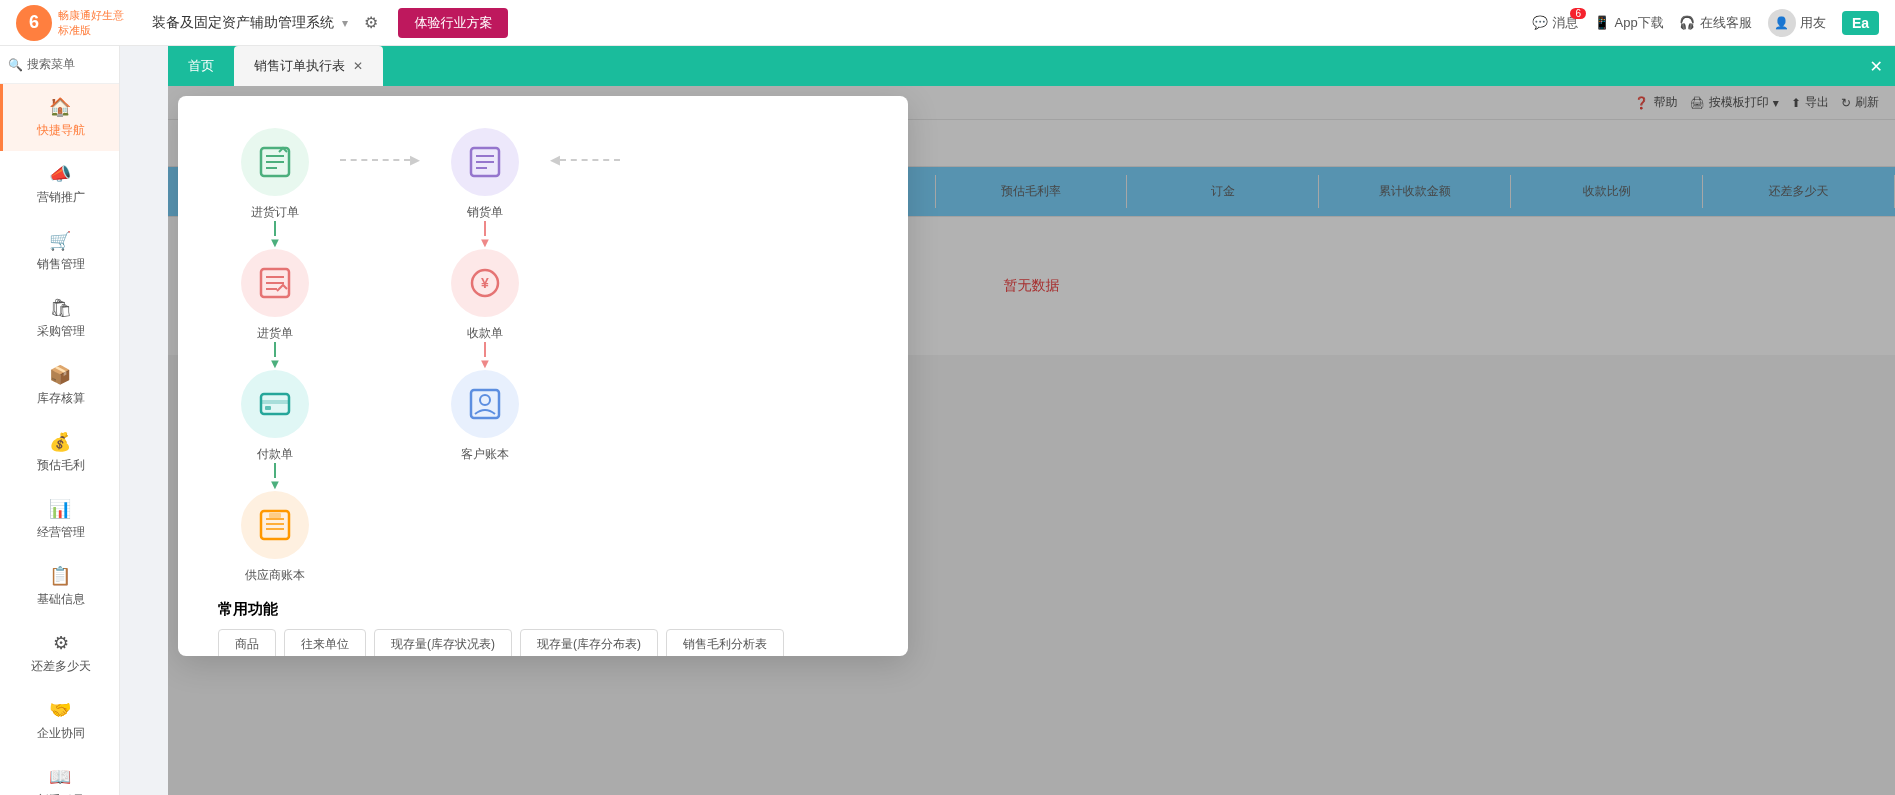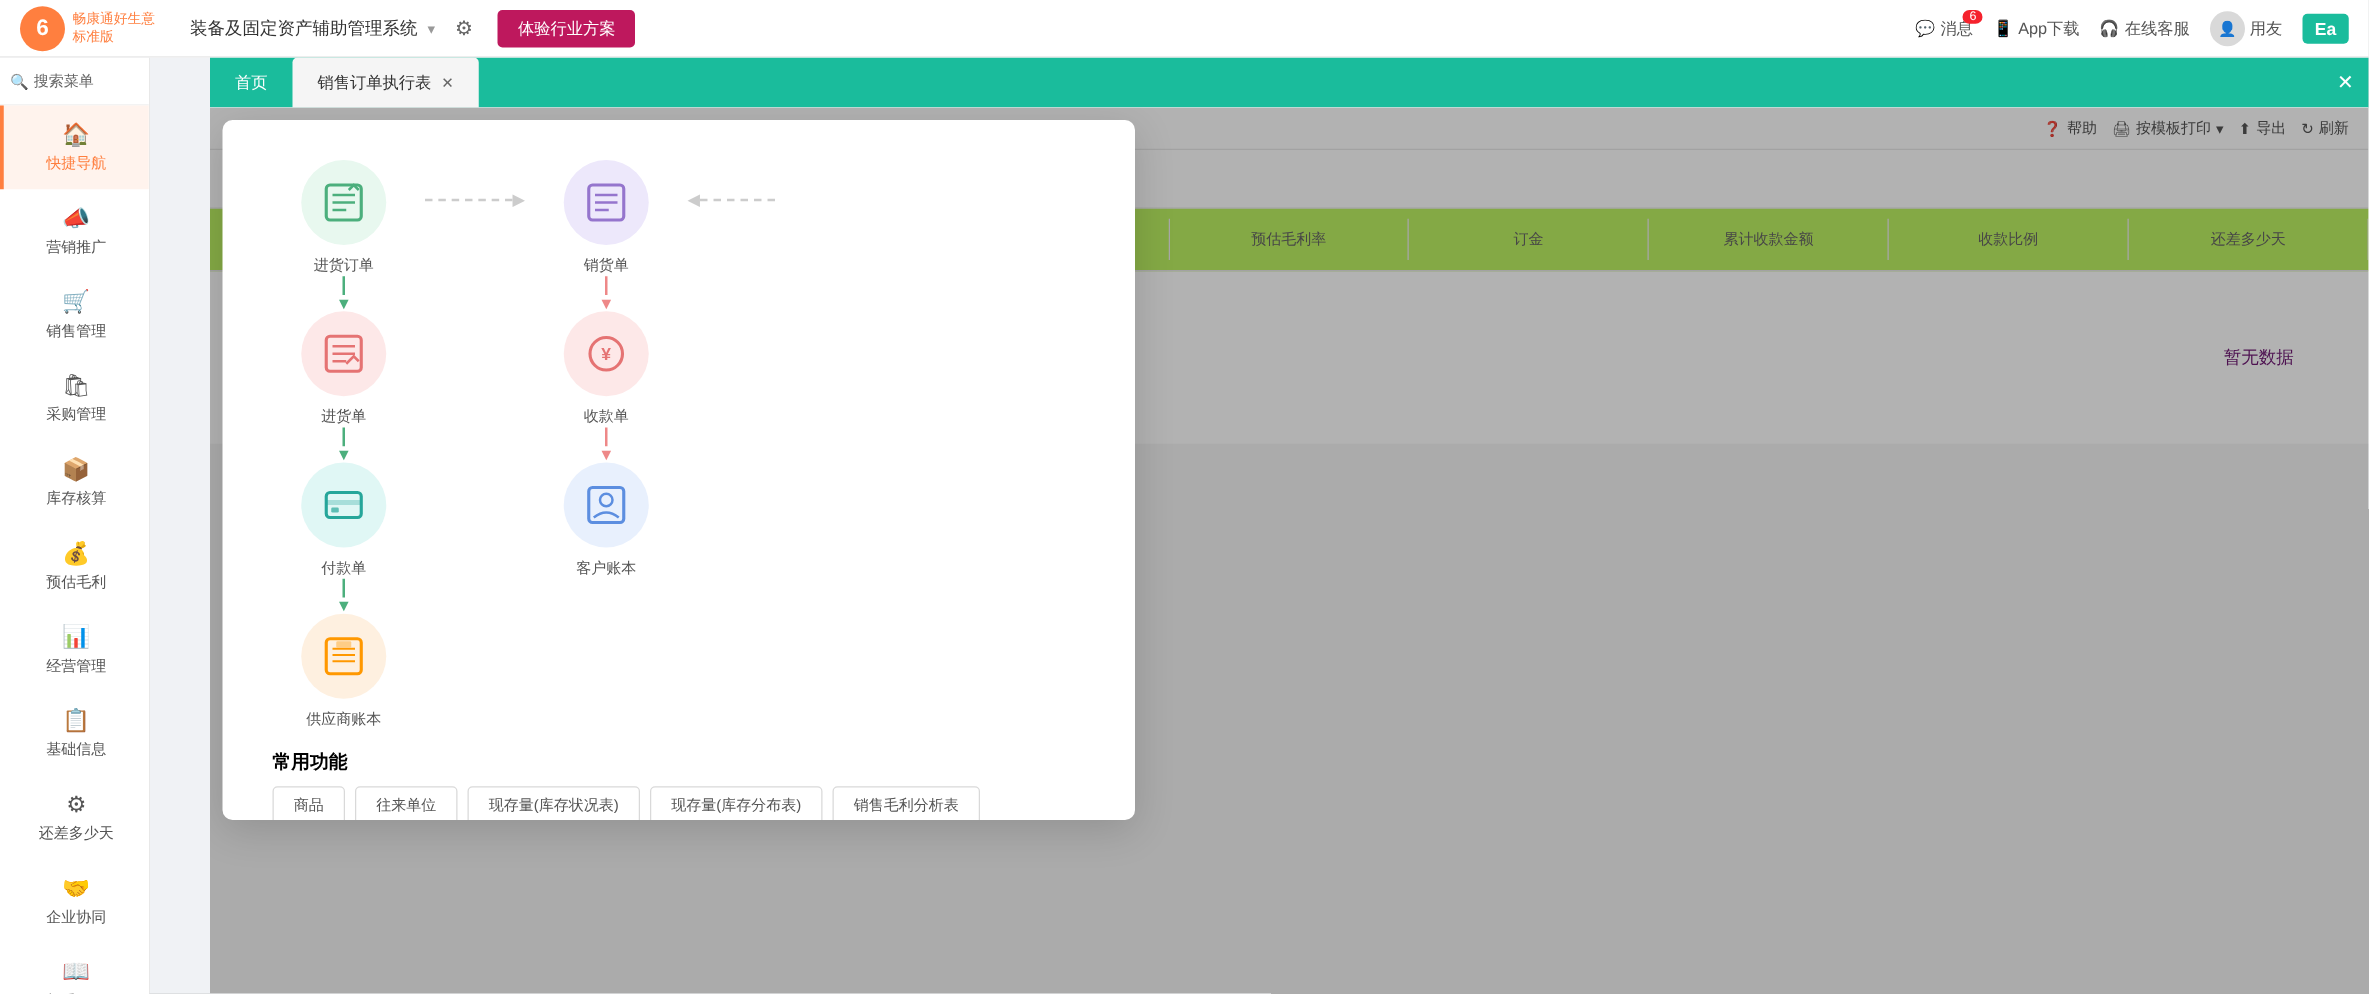--- a/index.html
+++ b/index.html
@@ -55,23 +55,23 @@
     
     .filter-bar { background: white; padding: 8px 16px; display: flex; align-items: center; gap: 8px; border-bottom: 1px solid #e8e8e8; }
     .filter-date { border: 1px solid #d9d9d9; border-radius: 4px; padding: 4px 8px; font-size: 12px; width: 130px; display: flex; align-items: center; gap: 4px; color: #999; cursor: pointer; }
     .filter-select { border: 1px solid #d9d9d9; border-radius: 4px; padding: 4px 8px; font-size: 12px; width: 140px; color: #333; cursor: pointer; display: flex; align-items: center; justify-content: space-between; }
     .query-btn { background: #ff7f3f; color: white; border: none; border-radius: 4px; padding: 5px 20px; cursor: pointer; font-size: 13px; }
     .set-btn { background: white; color: #ff7f3f; border: 1px solid #ff7f3f; border-radius: 4px; padding: 5px 12px; cursor: pointer; font-size: 13px; }
     .more-filter { color: #555; font-size: 12px; cursor: pointer; display: flex; align-items: center; gap: 2px; }
 
     
     .table-area { background: white; margin: 0; padding: 0; }
-    .table-header { display: flex; background: #bef264; border-bottom: 1px solid #e8e8e8; padding: 8px 0; }
+    .table-header { display: flex; background: #7dd3fc; border-bottom: 1px solid #e8e8e8; padding: 8px 0; }
     .th { padding: 8px 12px; font-size: 12px; color: #666; font-weight: 500; flex: 1; text-align: center; border-right: 1px solid #f0f0f0; }
-    .no-data { text-align: right; padding: 60px; color: #701a75; font-size: 14px; }
+    .no-data { text-align: center; padding: 60px; color: #ef4444; font-size: 14px; }
 
     
     .overlay { position: absolute; top: 0; left: 0; right: 0; bottom: 0; background: rgba(0,0,0,0.3); z-index: 100; display: flex; align-items: flex-start; justify-content: flex-start; }
     .popup { background: white; border-radius: 8px; width: 730px; margin: 10px; box-shadow: 0 8px 32px rgba(0,0,0,0.15); padding: 24px; position: relative; max-height: 560px; overflow: hidden; }
     .flow-node { display: flex; flex-direction: column; align-items: center; gap: 8px; width: 130px; }
     .flow-circle { width: 68px; height: 68px; border-radius: 50%; display: flex; align-items: center; justify-content: center; font-size: 28px; flex-shrink: 0; }
     .flow-label { font-size: 12px; color: #555; text-align: left; }
 
     .circle-green { background: #e8f8ef; }
     .circle-pink { background: #fde8e8; }

